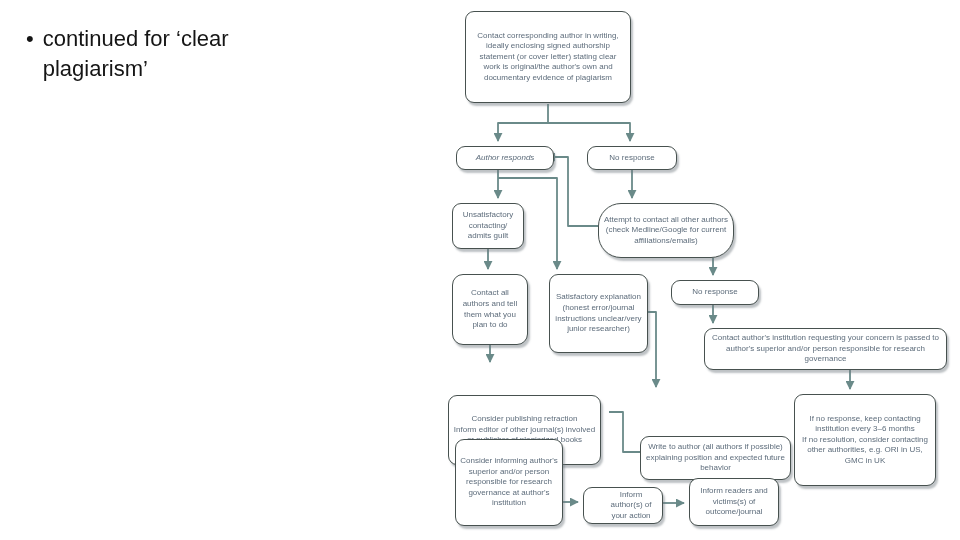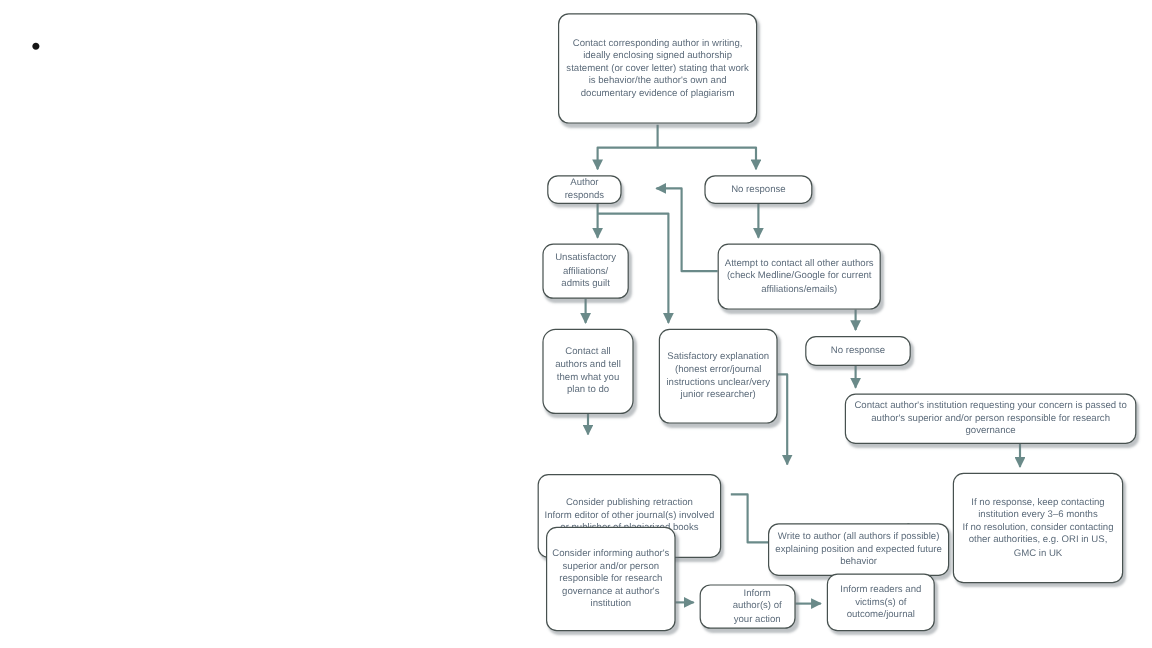--- a/index.html
+++ b/index.html
@@ -35,20 +35,22 @@
     text-align:center;padding:2px 4px;
     white-space:pre-line;overflow-wrap:break-word;word-break:break-word;
   }
 </style>
 </head>
 <body>
 
 <div class="slide-text">
   <span class="bullet-marker">•</span>
   <span class="bullet-lines">
+    <span>continued for ‘clear</span>
+    <span>plagiarism’</span>
   </span>
 </div>
 
 <div class="flowchart">
   <svg class="fc-edges" width="960" height="540" viewBox="0 0 960 540">
     <defs>
       <marker id="arrow" viewBox="0 0 10 10" refX="9" refY="5" markerWidth="5" markerHeight="5" orient="auto">
         <path d="M0,0 L10,5 L0,10 Z" fill="#6a8a89"></path>
       </marker>
     </defs>
@@ -64,26 +66,26 @@
       <path d="M490,345 L490,362" class="fc-edge" marker-end="url(#arrow)"></path>
       <path d="M648,312 L656,312 L656,387" class="fc-edge" marker-end="url(#arrow)"></path>
       <path d="M850,370 L850,389" class="fc-edge" marker-end="url(#arrow)"></path>
       <path d="M488,423 L488,434" class="fc-edge" marker-end="url(#arrow)"></path>
       <path d="M609,412 L623,412 L623,452 L708,452 L708,473" class="fc-edge" marker-end="url(#arrow)"></path>
       <path d="M757,436 L757,473" class="fc-edge" marker-end="url(#arrow)"></path>
       <path d="M563,502 L578,502" class="fc-edge" marker-end="url(#arrow)"></path>
       <path d="M663,503 L684,503" class="fc-edge" marker-end="url(#arrow)"></path>
     </svg>
   <div>
-      <div class="fc-node" style="left: 465px; top: 11px; width: 166px; height: 92px;">Contact corresponding author in writing, ideally enclosing signed authorship statement (or cover letter) stating that work is behavior/the author's own and documentary evidence of plagiarism</div>
-      <div class="fc-node" style="left: 456px; top: 146px; width: 62px; height: 24px;">Author responds</div>
+      <div class="fc-node" style="left: 465px; top: 11px; width: 166px; height: 92px;">Contact corresponding author in writing, ideally enclosing signed authorship statement (or cover letter) stating clear work is original/the author's own and documentary evidence of plagiarism</div>
+      <div class="fc-node" style="left: 456px; top: 146px; width: 98px; height: 24px; font-style: italic;">Author responds</div>
       <div class="fc-node" style="left: 587px; top: 146px; width: 90px; height: 24px;">No response</div>
-      <div class="fc-node" style="left: 452px; top: 203px; width: 72px; height: 46px;">Unsatisfactory affiliations/
+      <div class="fc-node" style="left: 452px; top: 203px; width: 72px; height: 46px;">Unsatisfactory contacting/
 admits guilt</div>
-      <div class="fc-node" style="left: 598px; top: 203px; width: 136px; height: 55px;">Attempt to contact all other authors (check Medline/Google for current affiliations/emails)</div>
+      <div class="fc-node" style="left: 598px; top: 203px; width: 136px; height: 55px; border-radius: 23px;">Attempt to contact all other authors (check Medline/Google for current affiliations/emails)</div>
       <div class="fc-node" style="left: 452px; top: 274px; width: 76px; height: 71px; border-radius: 11px;">Contact all authors and tell them what you plan to do</div>
       <div class="fc-node" style="left: 549px; top: 274px; width: 99px; height: 79px;">Satisfactory explanation (honest error/journal instructions unclear/very junior researcher)</div>
       <div class="fc-node" style="left: 671px; top: 280px; width: 88px; height: 25px;">No response</div>
       <div class="fc-node" style="left: 670px; top: 328px; width: 243px; height: 42px; margin-left: 34px;">Contact author's institution requesting your concern is passed to author's superior and/or person responsible for research governance</div>
       <div class="fc-node" style="left: 448px; top: 367px; width: 153px; height: 70px; margin-top: 28px;">Consider publishing retraction
 Inform editor of other journal(s) involved or publisher of plagiarized books</div>
       <div class="fc-node" style="left: 640px; top: 392px; width: 151px; height: 44px; margin-top: 44px;">Write to author (all authors if possible) explaining position and expected future behavior</div>
       <div class="fc-node" style="left: 794px; top: 394px; width: 142px; height: 92px;">If no response, keep contacting institution every 3–6 months
 If no resolution, consider contacting other authorities, e.g. ORI in US, GMC in UK</div>
       <div class="fc-node" style="left: 455px; top: 439px; width: 108px; height: 87px;">Consider informing author's superior and/or person responsible for research governance at author's institution</div>

